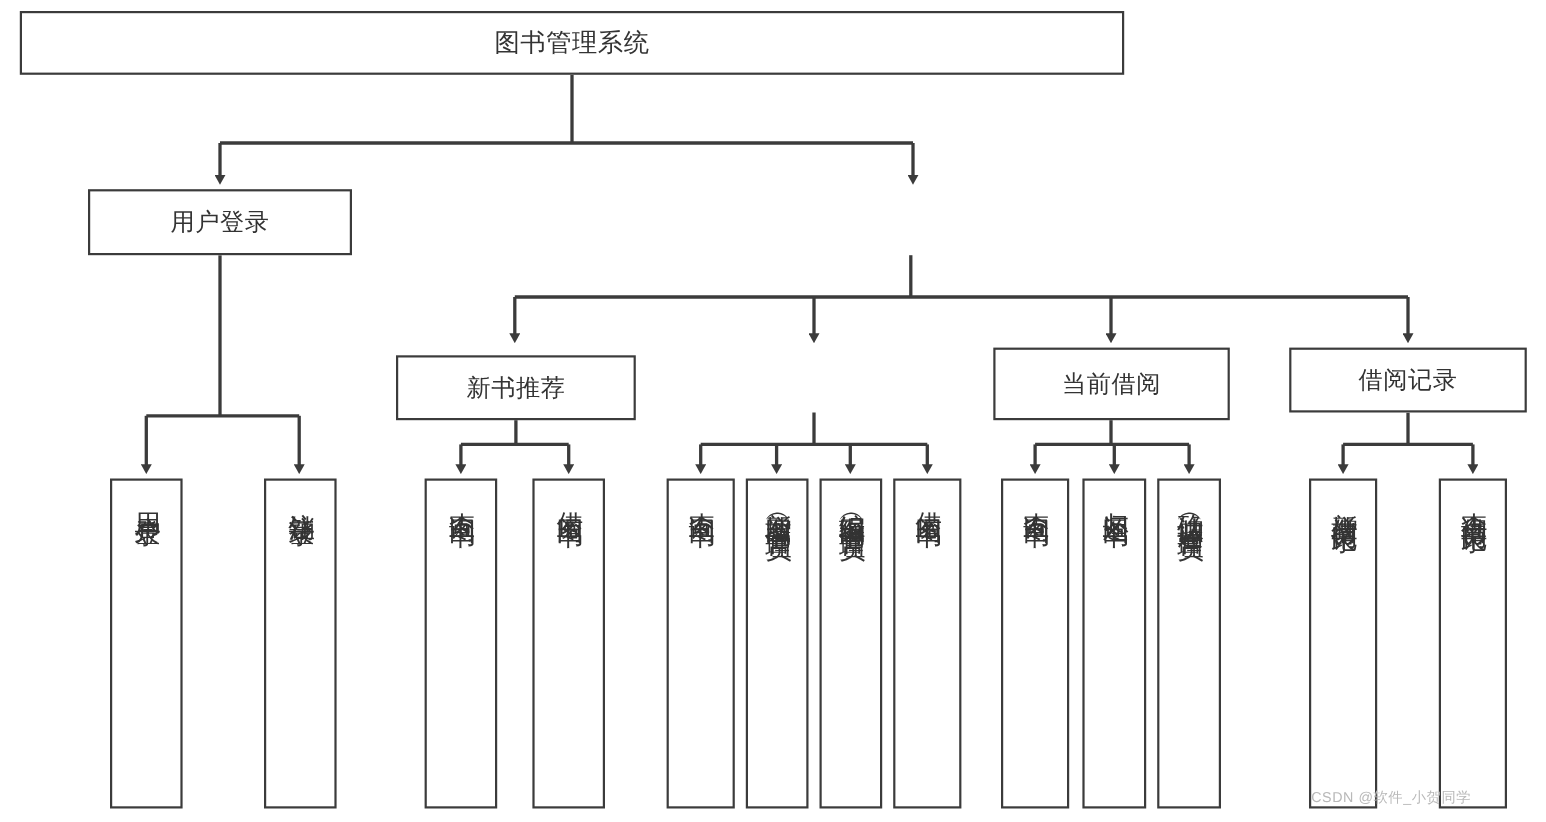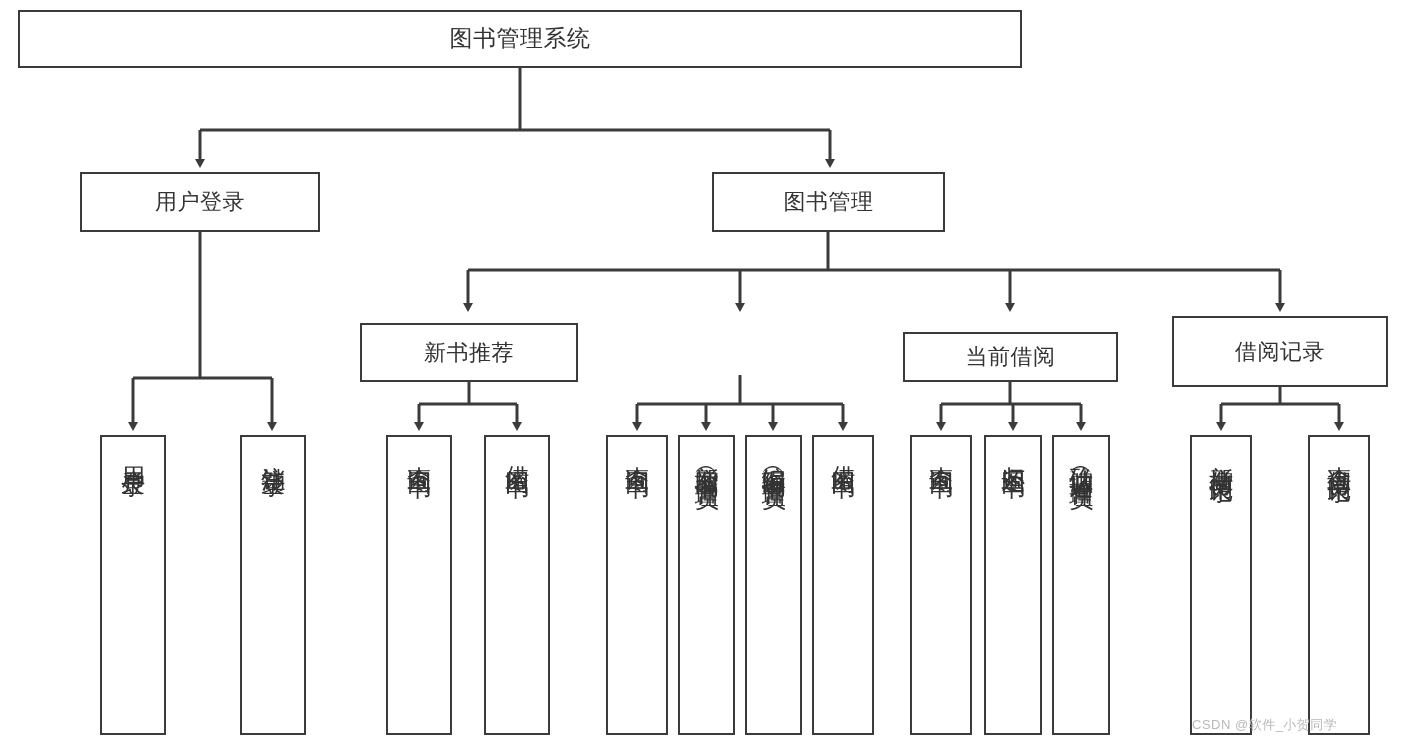--- a/index.html
+++ b/index.html
@@ -120,31 +120,28 @@
     </g>
   </svg>
 
   <div class="node h root" style="left:18px;top:10px;width:1004px;height:58px;">
     <span class="label">图书管理系统</span>
   </div>
 
   <div class="node h" style="left:80px;top:172px;width:240px;height:60px;">
     <span class="label">用户登录</span>
   </div>
-  <div class="node h" style="left:712px;top:172px;width:233px;height:60px;">
-    <span class="label">图书管理</span>
-  </div>
 
   <div class="node h" style="left:360px;top:323px;width:218px;height:59px;">
     <span class="label">新书推荐</span>
   </div>
-  <div class="node h" style="left:903px;top:332px;width:215px;height:50px;">
+  <div class="node h" style="left:903px;top:316px;width:215px;height:66px;">
     <span class="label">当前借阅</span>
   </div>
-  <div class="node h" style="left:1172px;top:316px;width:216px;height:71px;justify-content:center;">
+  <div class="node h" style="left:1172px;top:316px;width:216px;height:59px;justify-content:center;">
     <span class="label">借阅记录</span>
   </div>
 
   <div class="node v" style="left:100px;top:435px;width:66px;height:300px;">
     <span class="label">用户登录</span>
   </div>
   <div class="node v" style="left:240px;top:435px;width:66px;height:300px;">
     <span class="label">注销登录</span>
   </div>
 

